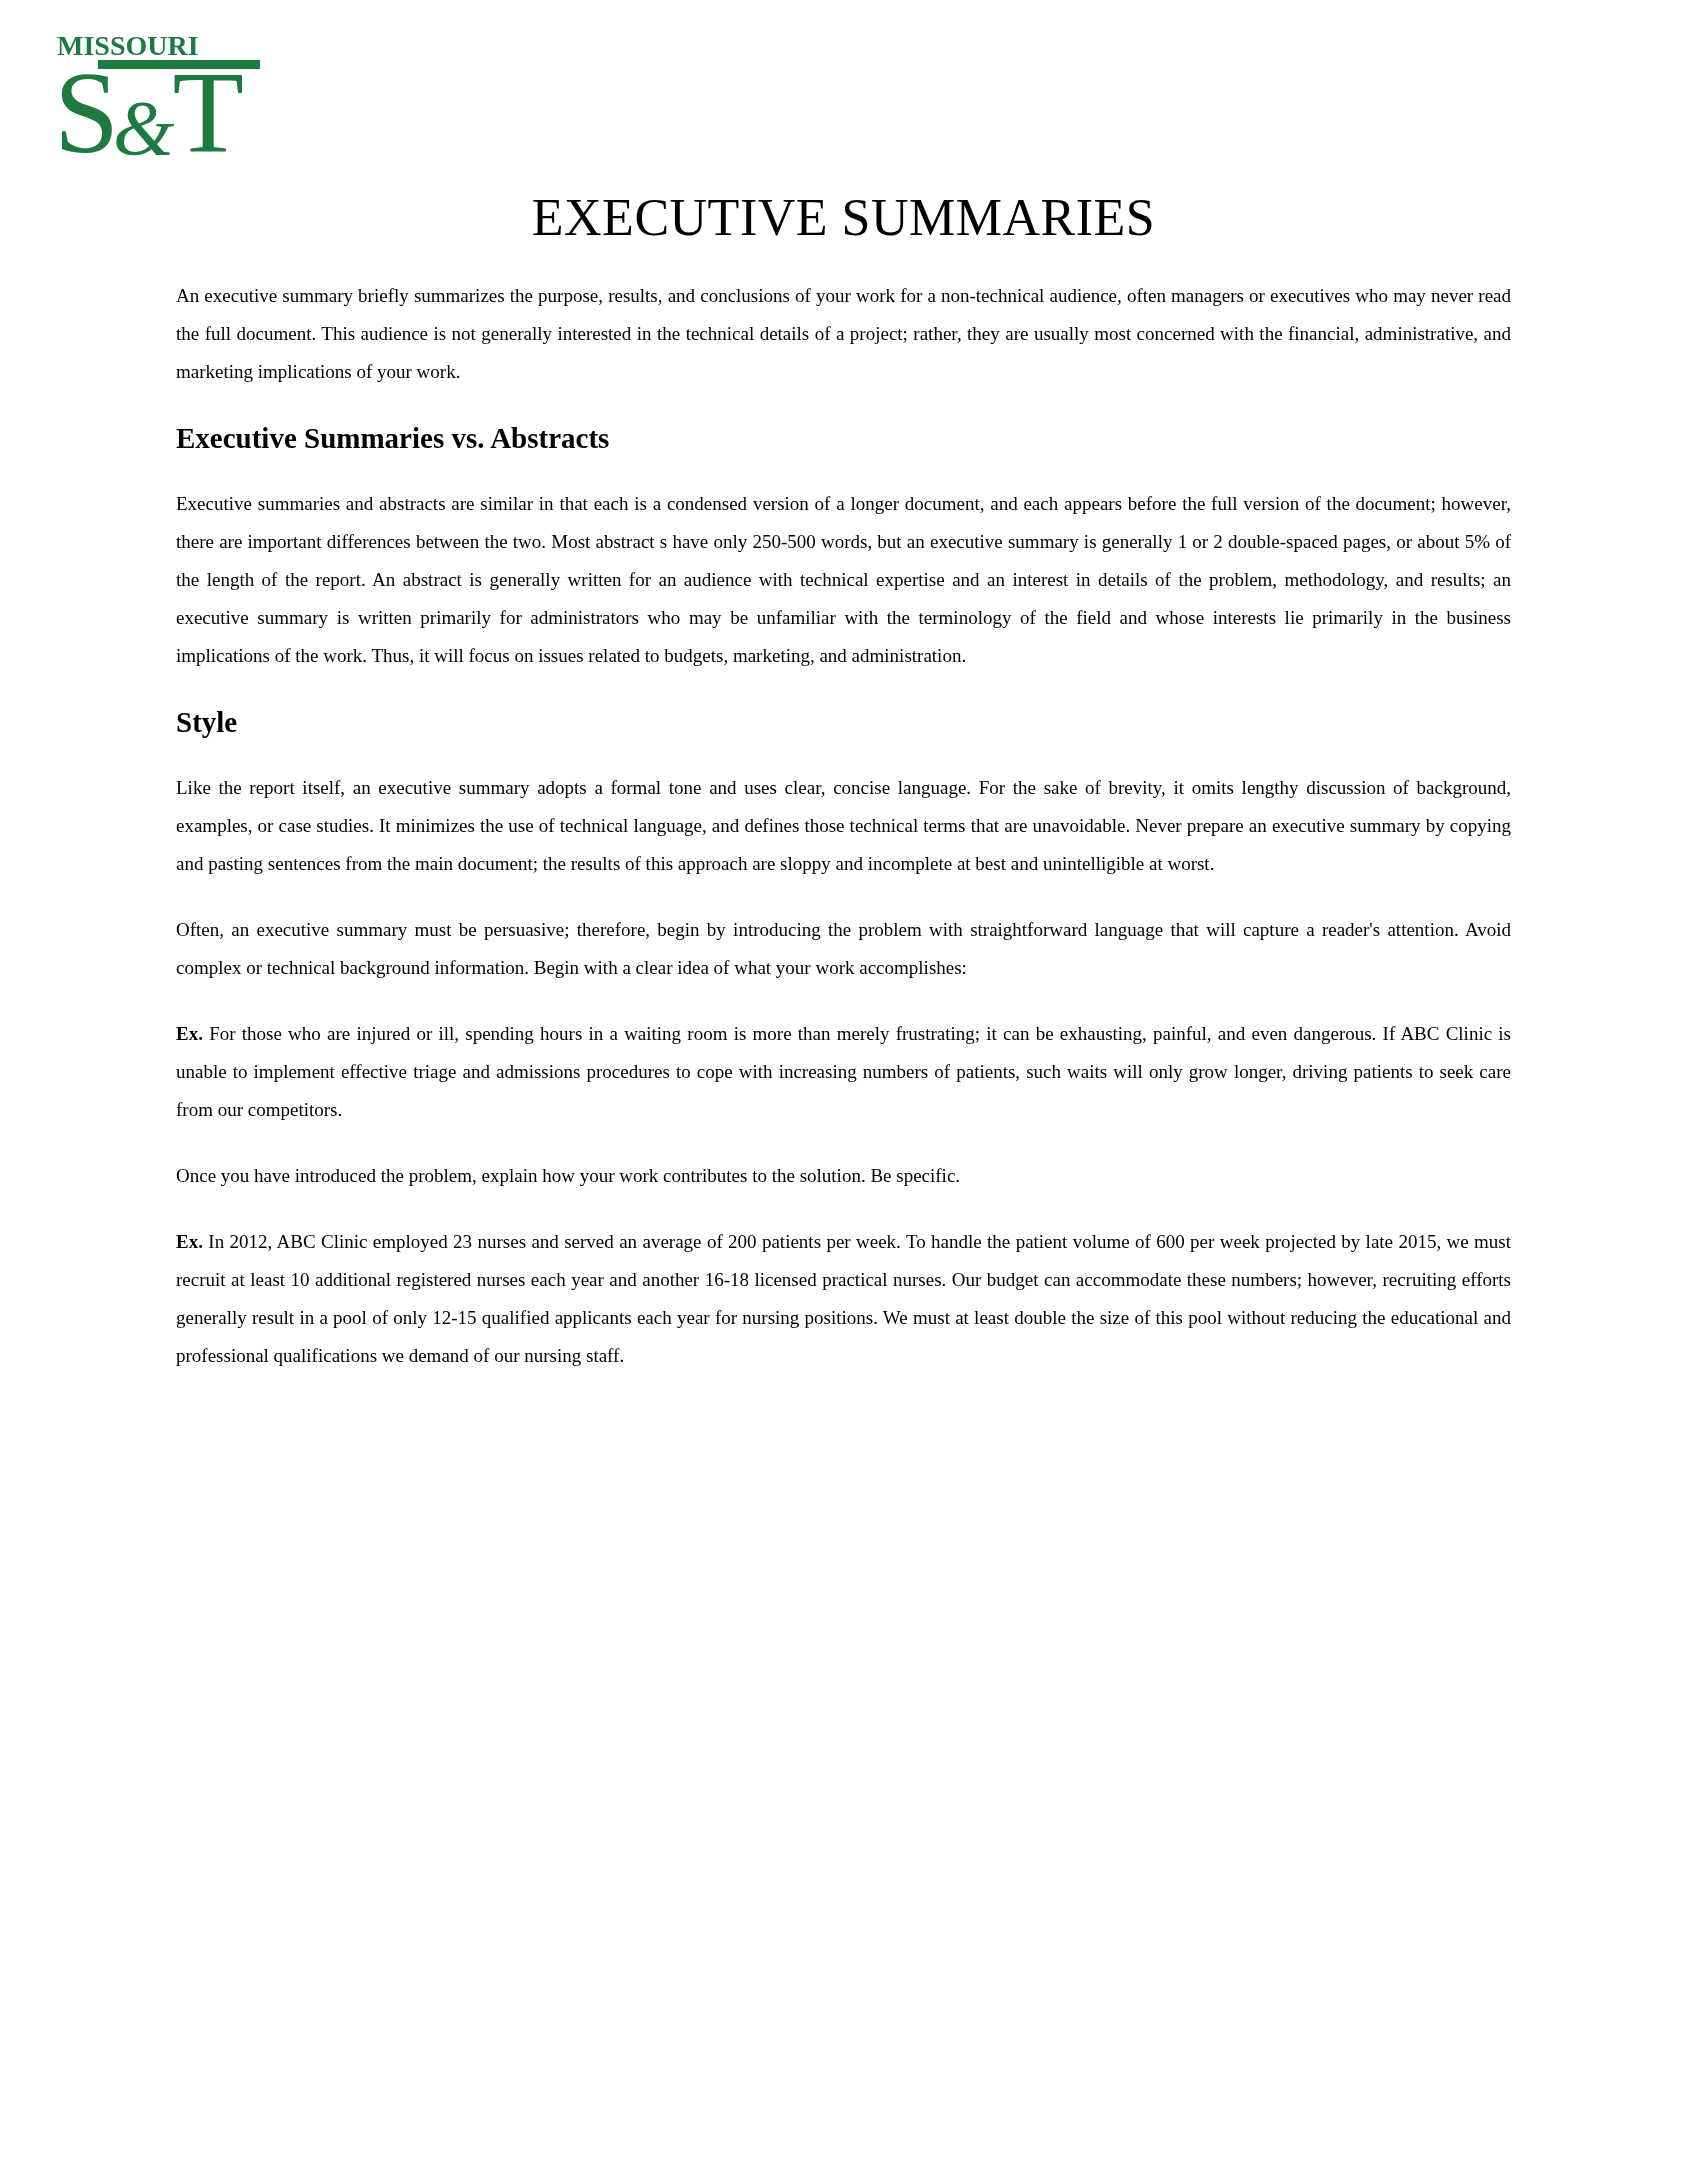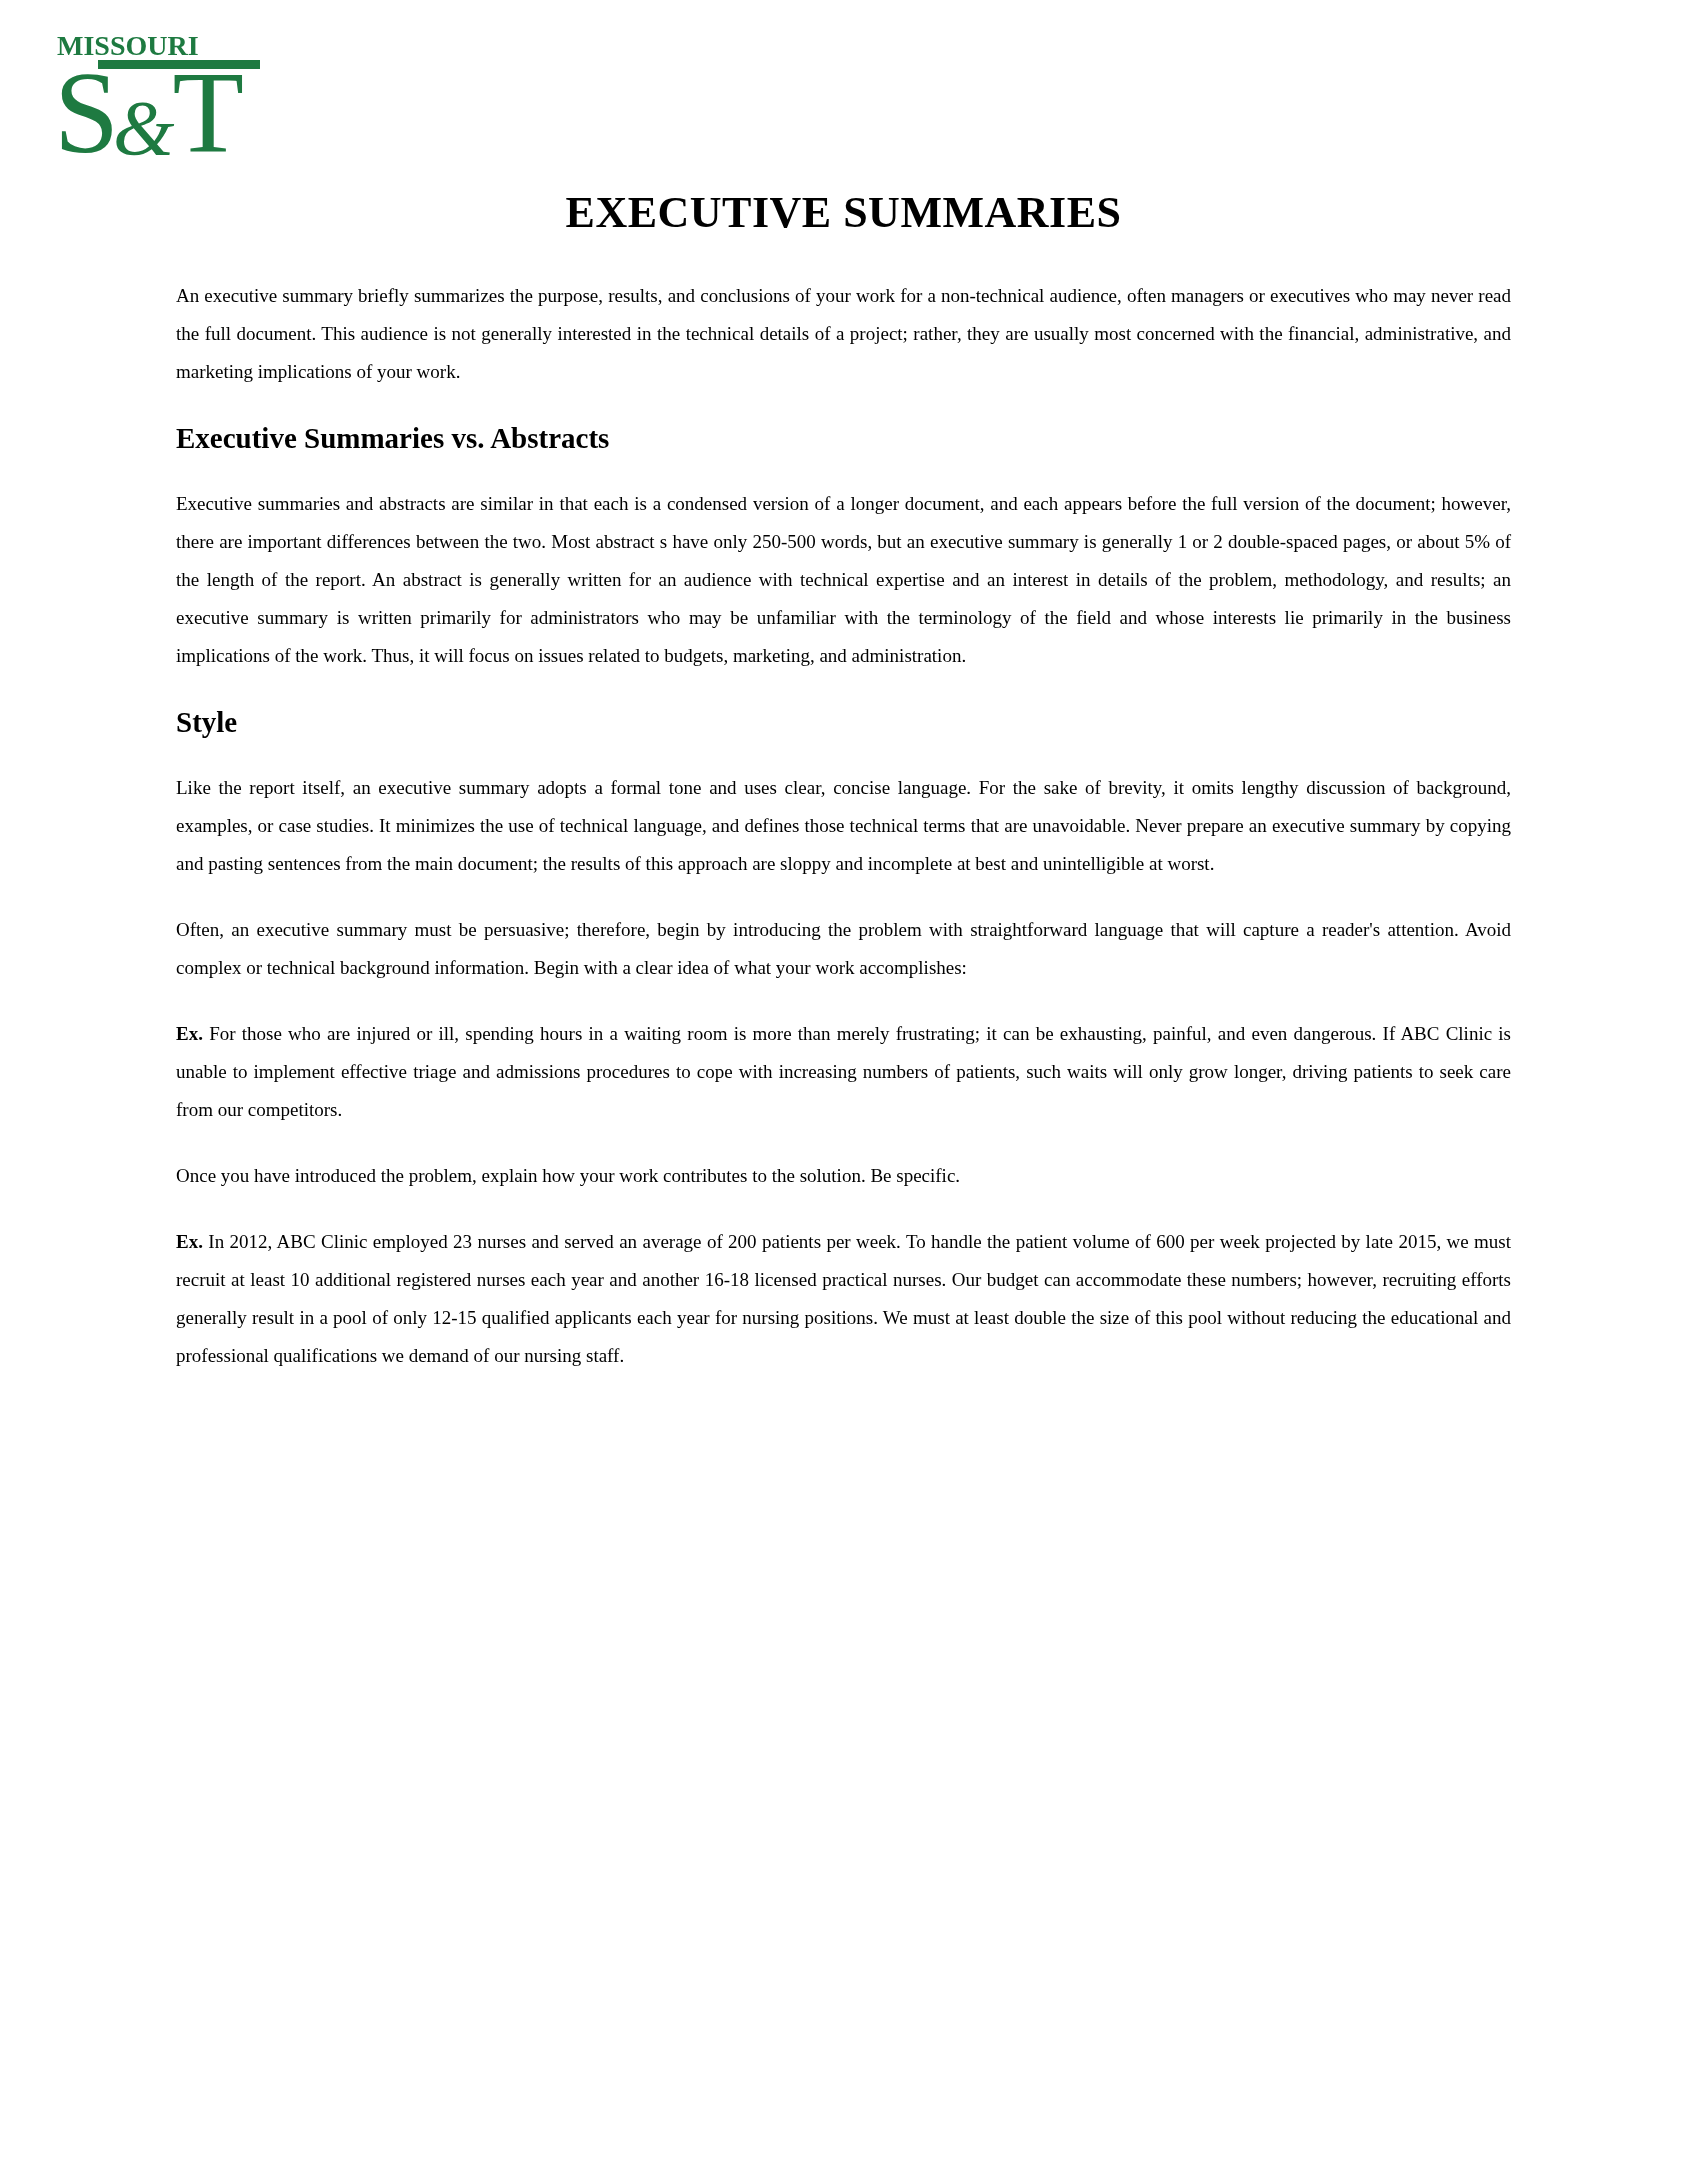--- a/index.html
+++ b/index.html
@@ -88,22 +88,22 @@
     white-space: nowrap;
   }
 
   
   .doc-title {
     position: absolute;
     top: 188px;
     left: 176px;
     width: 1335px;
     text-align: center;
-    font-size: 44px;
-    font-weight: bold;
+    font-size: 52px;
+    font-weight: normal;
     letter-spacing: 0.5px;
     line-height: 1.15;
   }
 
   
   .body-col {
     position: absolute;
     top: 277px;
     left: 176px;
     width: 1335px;

